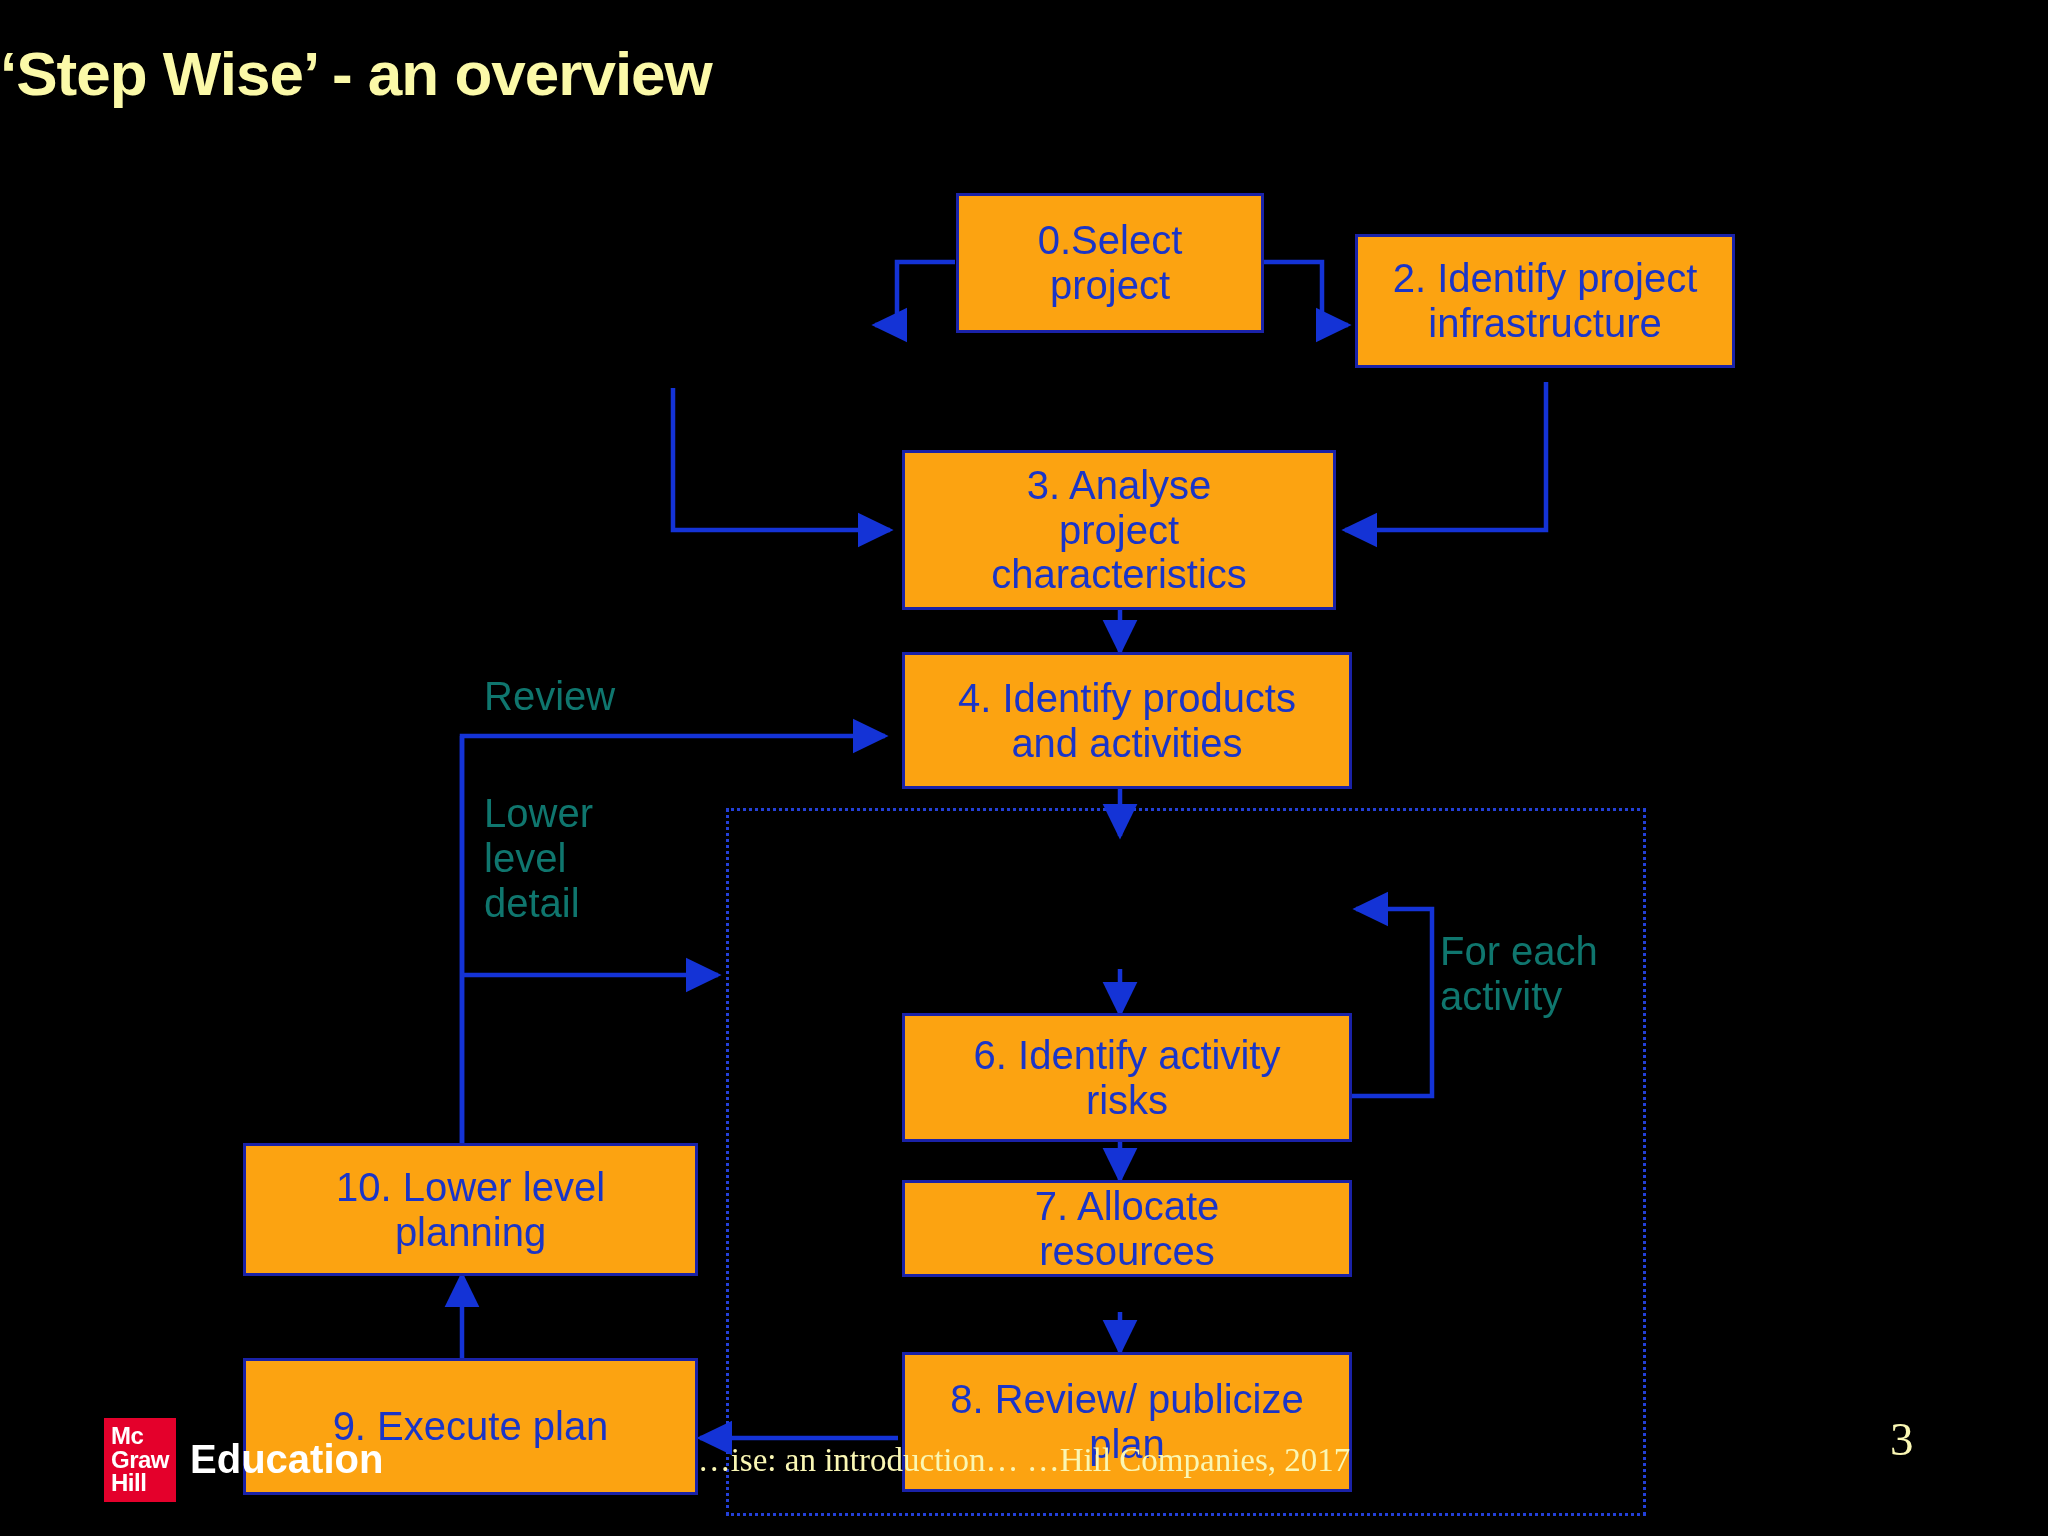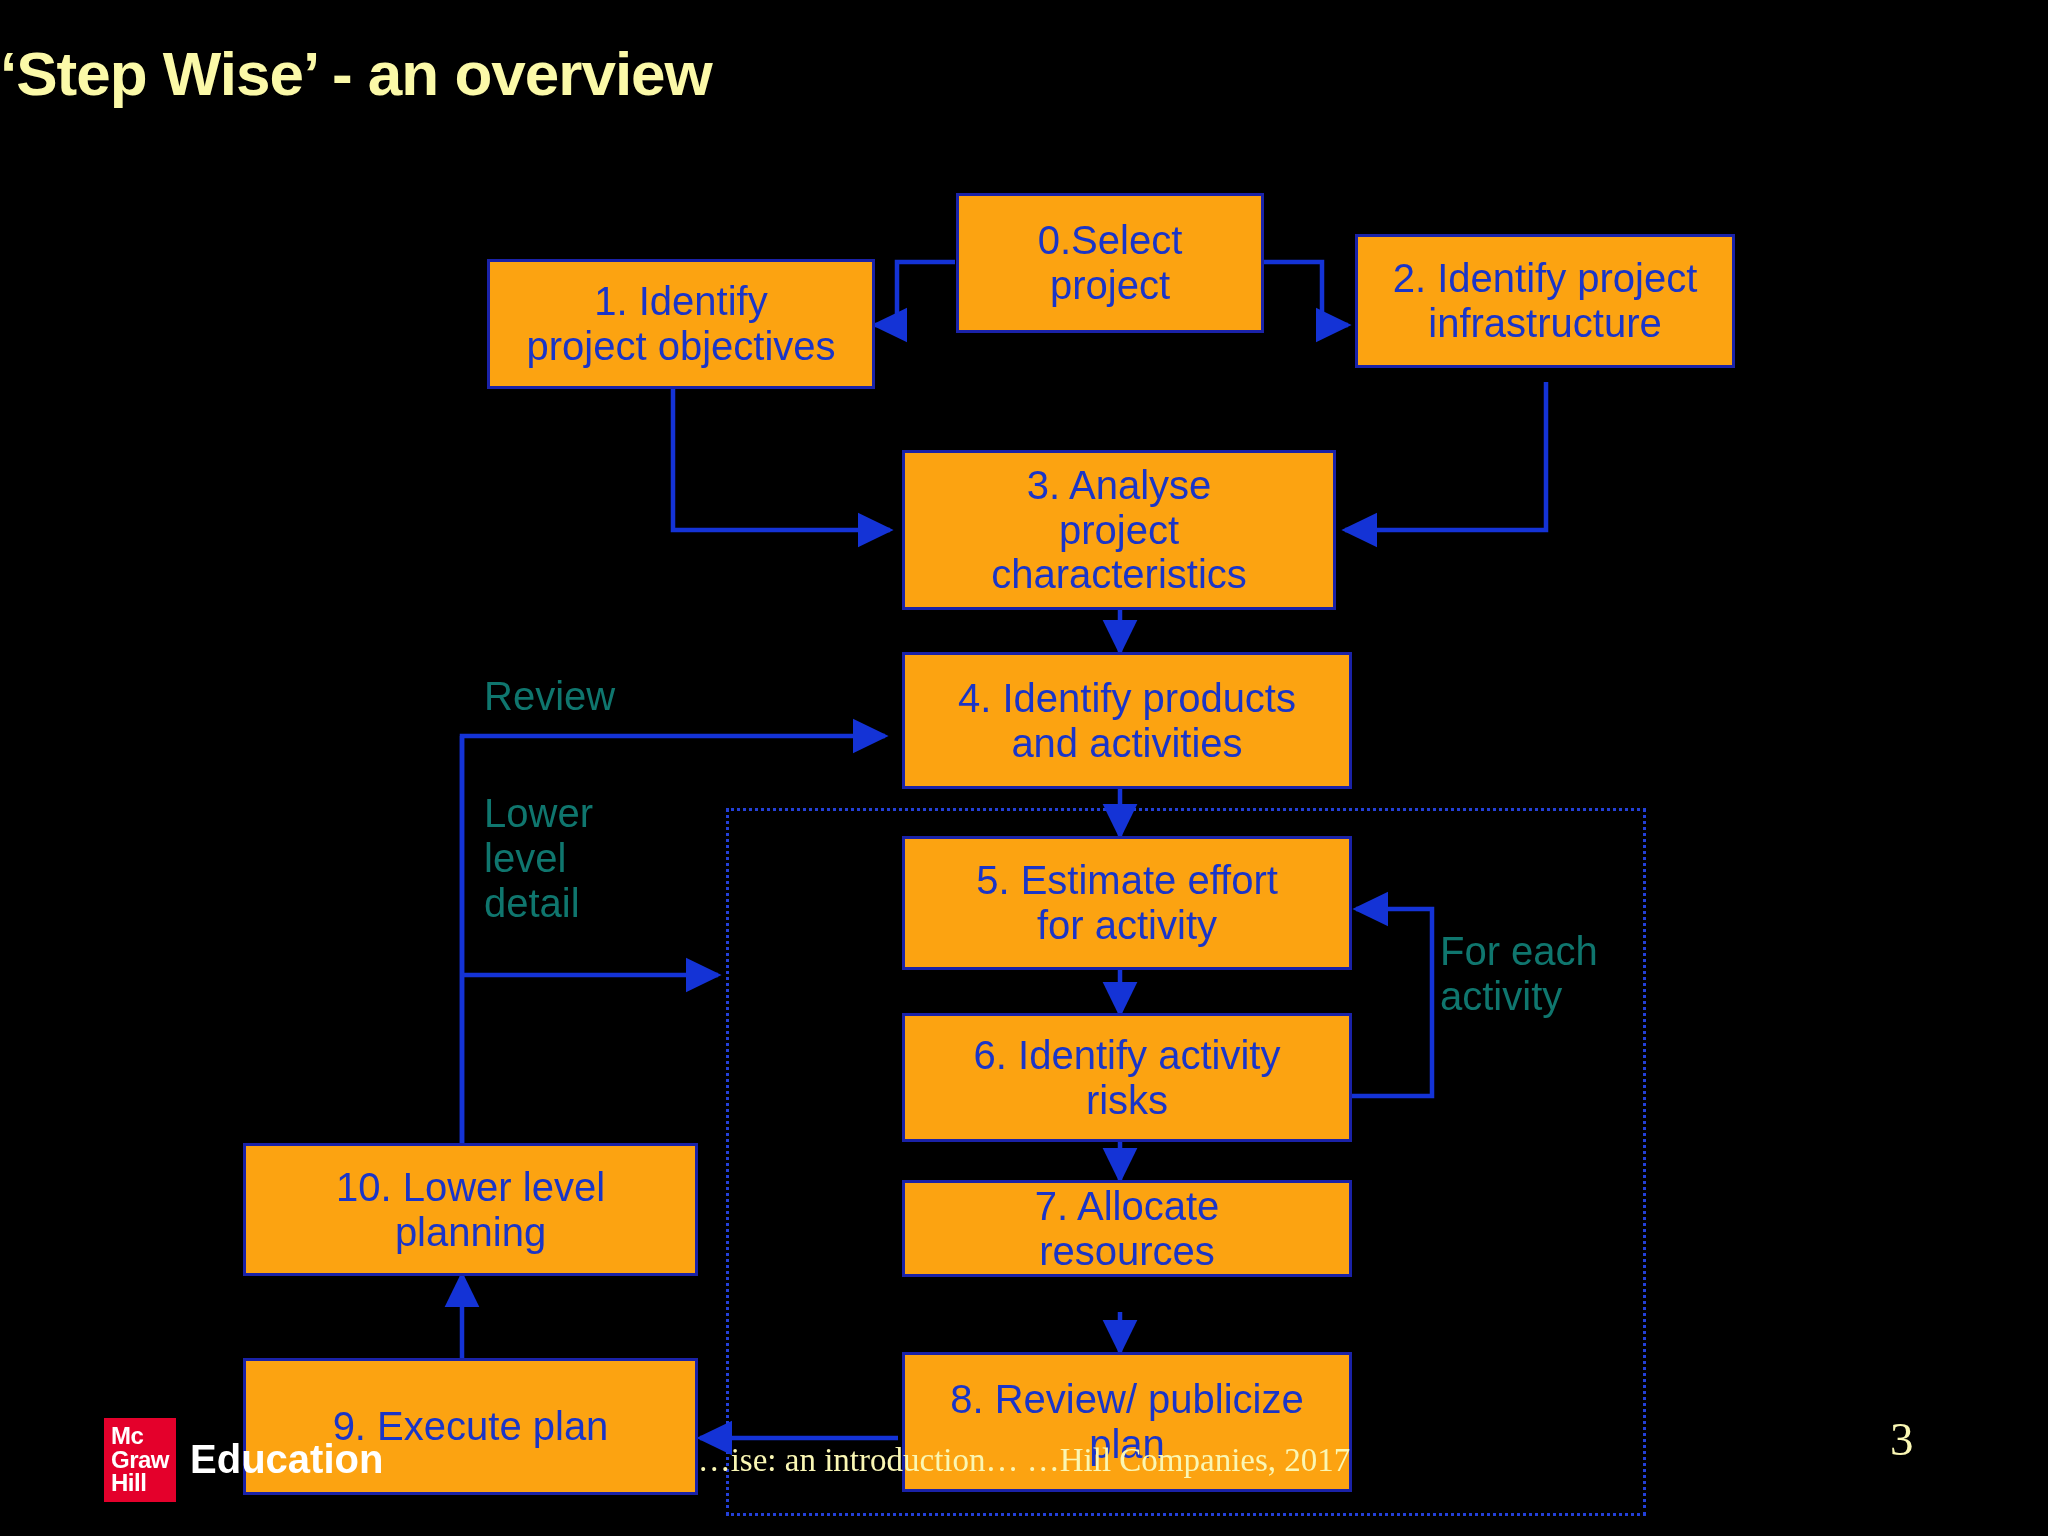--- a/index.html
+++ b/index.html
@@ -144,39 +144,33 @@
 
     <g stroke="#1433D6" stroke-width="4.5" fill="none">
       <path d="M462,736 L462,1275"></path>
     </g>
   </svg>
 
   <div class="box" style="left:956px;top:193px;width:308px;height:140px;">
     <span>0.Select<br>project</span>
   </div>
 
-  <div class="box" style="left:487px;top:259px;width:388px;height:130px;">
-    <span>1. Identify<br>project objectives</span>
-  </div>
 
   <div class="box" style="left:1355px;top:234px;width:380px;height:134px;justify-content:flex-end;">
     <span>2. Identify project<br>infrastructure</span>
   </div>
 
   <div class="box" style="left:902px;top:450px;width:434px;height:160px;">
     <span>3. Analyse<br>project<br>characteristics</span>
   </div>
 
   <div class="box" style="left:902px;top:652px;width:450px;height:137px;">
     <span>4. Identify products<br>and activities</span>
   </div>
 
-  <div class="box" style="left:902px;top:836px;width:450px;height:134px;">
-    <span>5. Estimate effort<br>for activity</span>
-  </div>
 
   <div class="box" style="left:902px;top:1013px;width:450px;height:129px;">
     <span>6. Identify activity<br>risks</span>
   </div>
 
   <div class="box" style="left:902px;top:1180px;width:450px;height:97px;">
     <span>7. Allocate<br>resources</span>
   </div>
 
   <div class="box" style="left:902px;top:1352px;width:450px;height:140px;">

